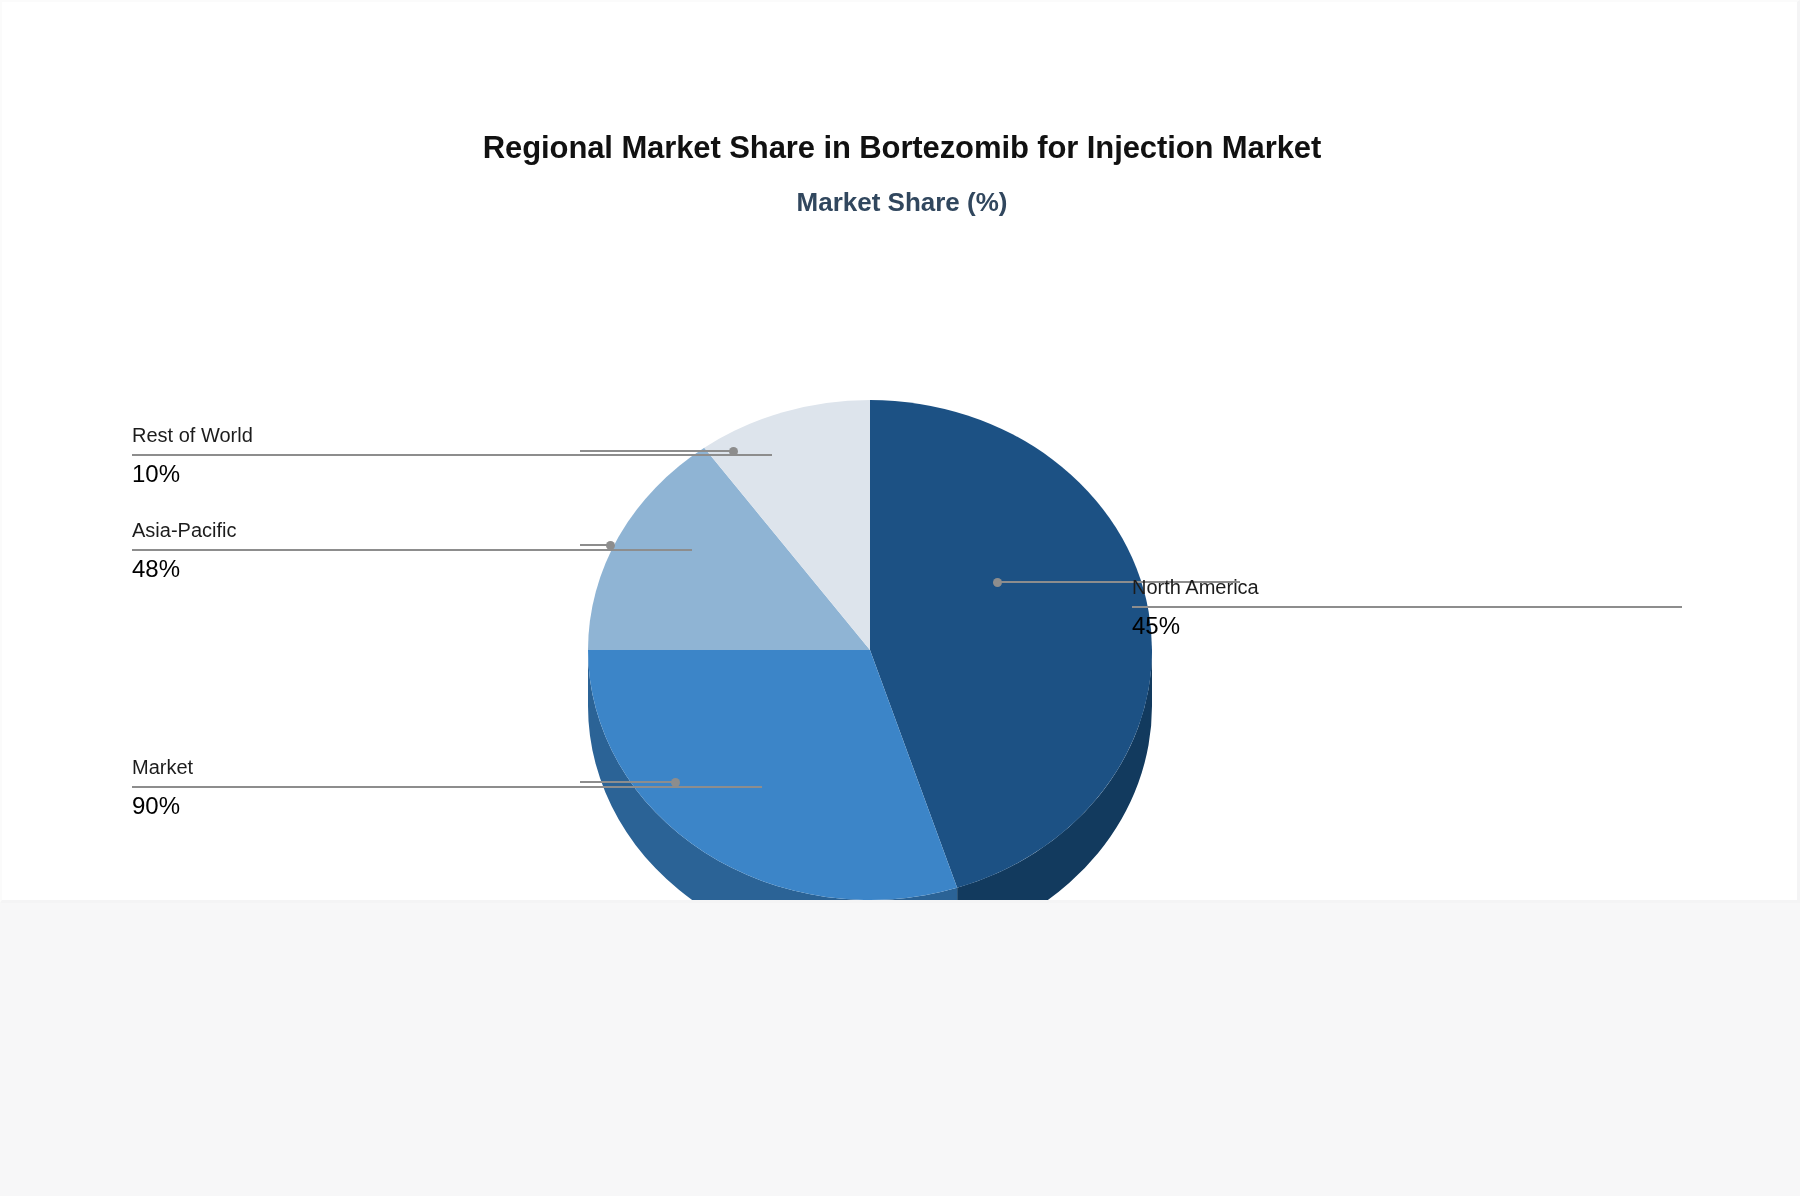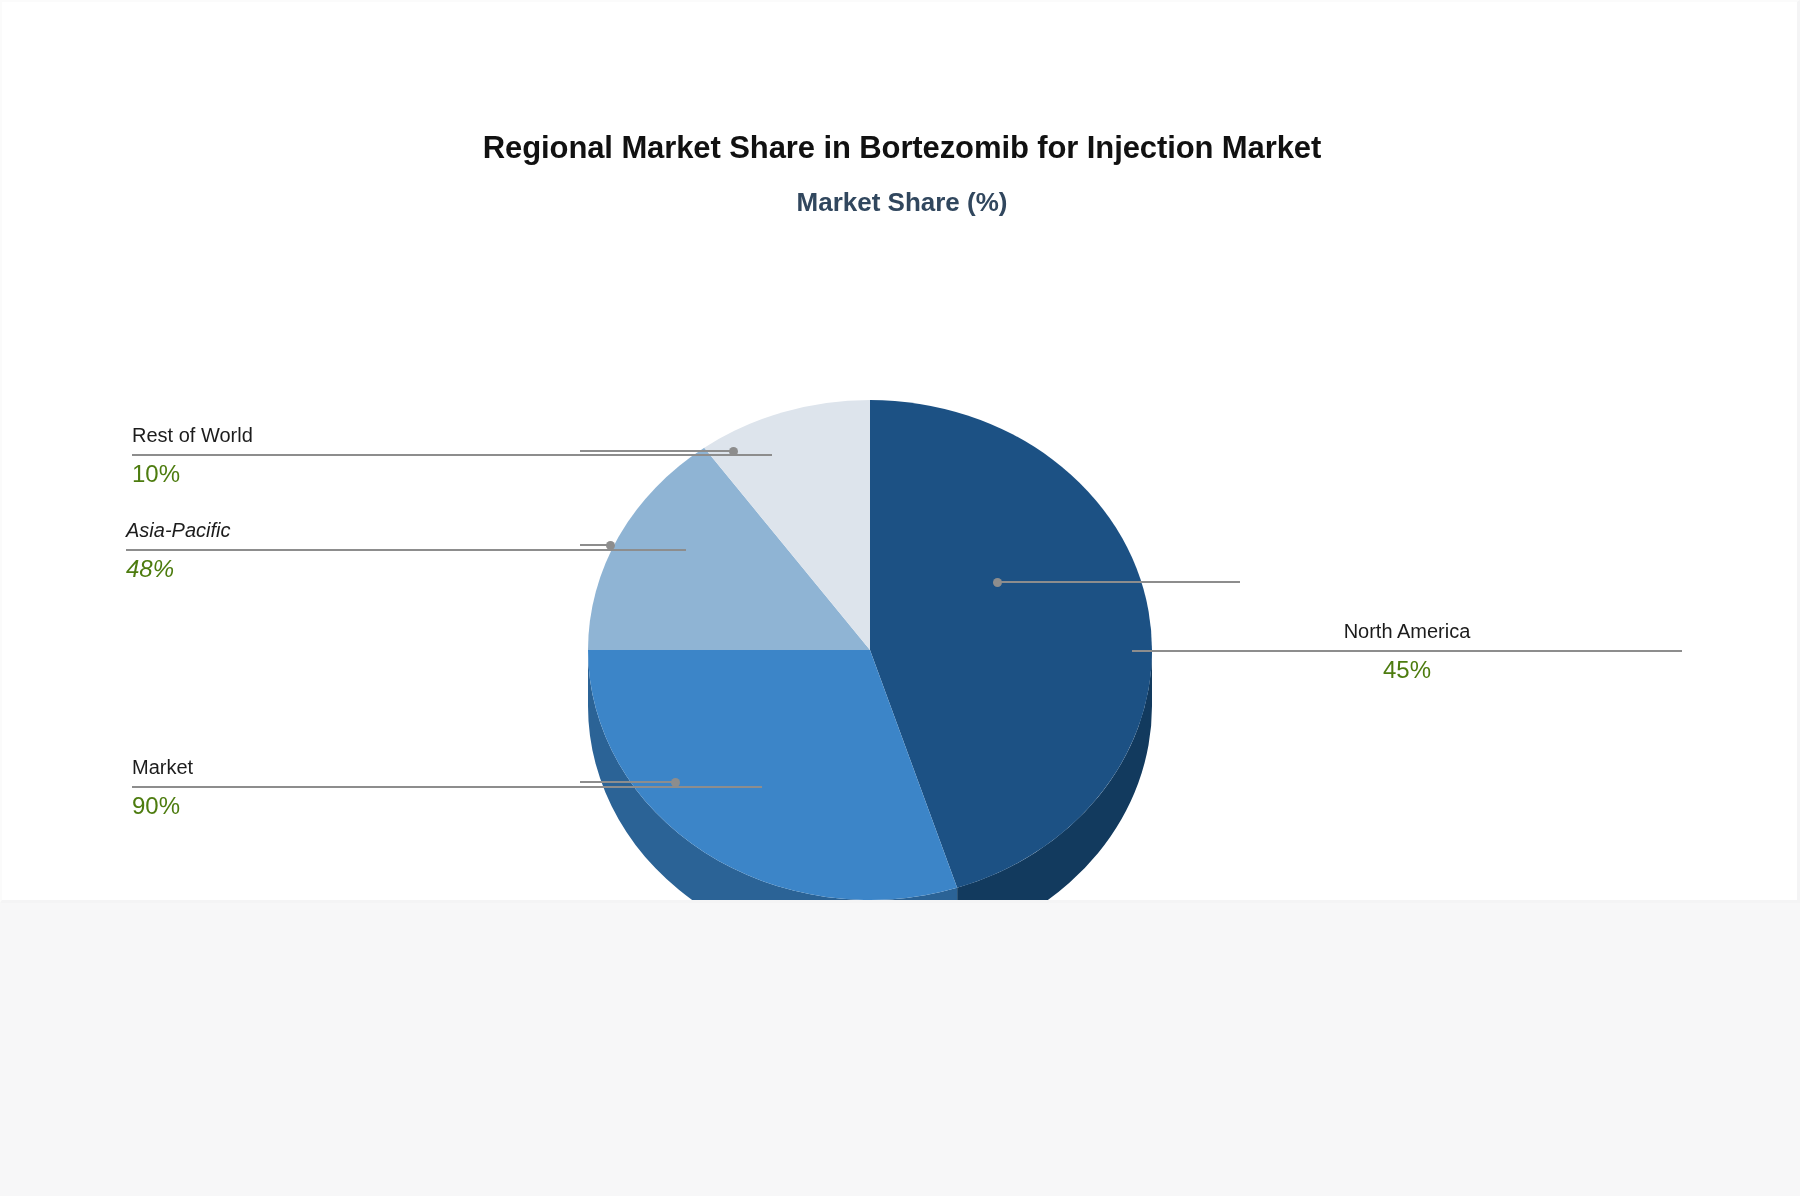--- a/index.html
+++ b/index.html
@@ -73,29 +73,29 @@
   }
   .callout .lbl-rule {
     display: block;
     height: 2px;
     background: #8d8d8d;
     margin: 4px 0 2px 0;
   }
   .callout .lbl-val {
     display: block;
     font-size: 24px;
-    color: #4d7c0f;
+    color: #000000;
     line-height: 32px;
     white-space: nowrap;
   }
   .callout.left { text-align: left; }
-  .callout.right { text-align: center; margin-top: 44px; }
+  .callout.right { text-align: left; }
 
   #callout-row { left: 130px; top: 418px; width: 640px; }
-  #callout-ap  { left: 124px; top: 513px; width: 560px; font-style: italic; }
+  #callout-ap  { left: 130px; top: 513px; width: 560px; }
   #callout-eu  { left: 130px; top: 750px; width: 630px; }
   #callout-na  { left: 1130px; top: 570px; width: 550px; }
 
   
   .leader-dot {
     position: absolute;
     width: 9px;
     height: 9px;
     border-radius: 50%;
     background: #8d8d8d;

